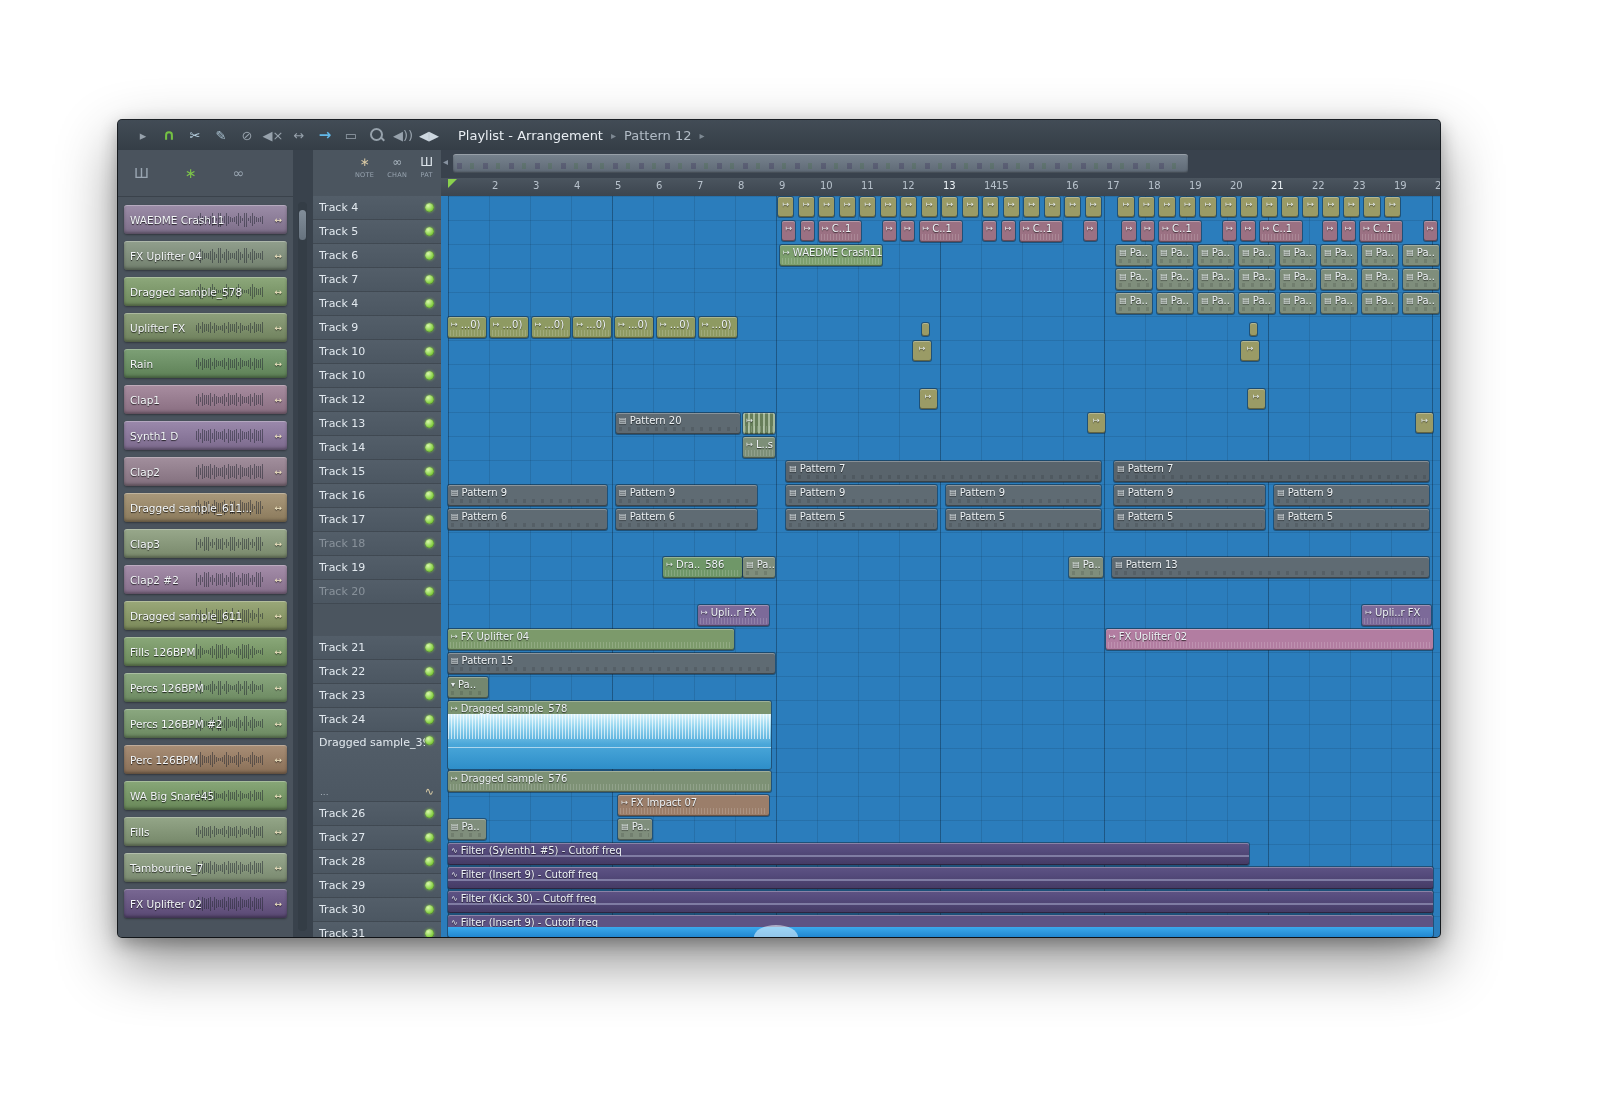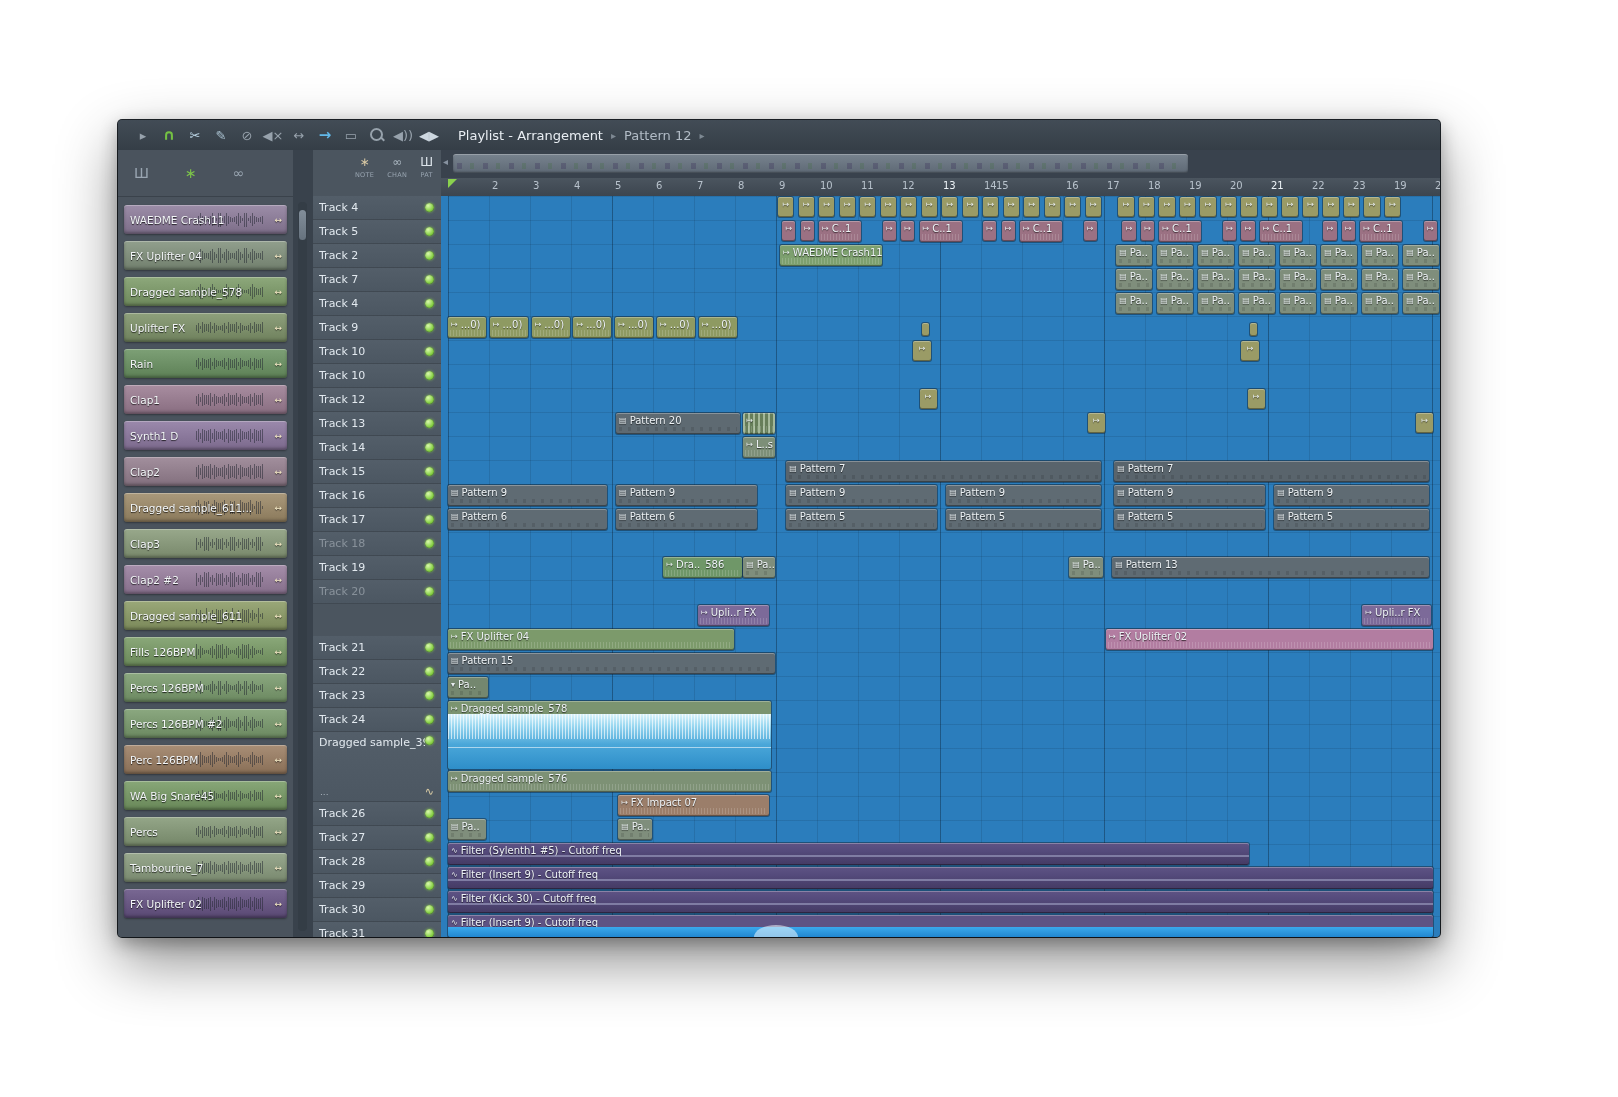--- a/index.html
+++ b/index.html
@@ -850,21 +850,21 @@
             <i style="height: 5px;"></i>
             <i style="height: 7px;"></i>
             <i style="height: 11px;"></i>
             <i style="height: 4px;"></i>
             <i style="height: 12px;"></i>
             <i style="height: 9px;"></i>
             <i style="height: 8px;"></i>
             <i style="height: 9px;"></i>
             <i style="height: 12px;"></i>
           </div>
-          <span class="bi-label">Percs</span>
+          <span class="bi-label">Fills</span>
           <span class="bi-icon">↔</span>
         </div>
         <div class="browser-item" style="background: linear-gradient(rgb(152, 168, 142), rgb(120, 136, 110));">
           <div class="bi-wave">
             <i style="height: 8px;"></i>
             <i style="height: 12px;"></i>
             <i style="height: 5px;"></i>
             <i style="height: 13px;"></i>
             <i style="height: 10px;"></i>
             <i style="height: 9px;"></i>
@@ -967,21 +967,21 @@
     <div class="tp-rows" id="tp-rows">
         <div class="track-row" style="height: 24px;">
           <span class="tname">Track 4</span>
           <span class="led"></span>
         </div>
         <div class="track-row" style="height: 24px;">
           <span class="tname">Track 5</span>
           <span class="led"></span>
         </div>
         <div class="track-row" style="height: 24px;">
-          <span class="tname">Track 2</span>
+          <span class="tname">Track 6</span>
           <span class="led"></span>
         </div>
         <div class="track-row" style="height: 24px;">
           <span class="tname">Track 7</span>
           <span class="led"></span>
         </div>
         <div class="track-row" style="height: 24px;">
           <span class="tname">Track 4</span>
           <span class="led"></span>
         </div>

